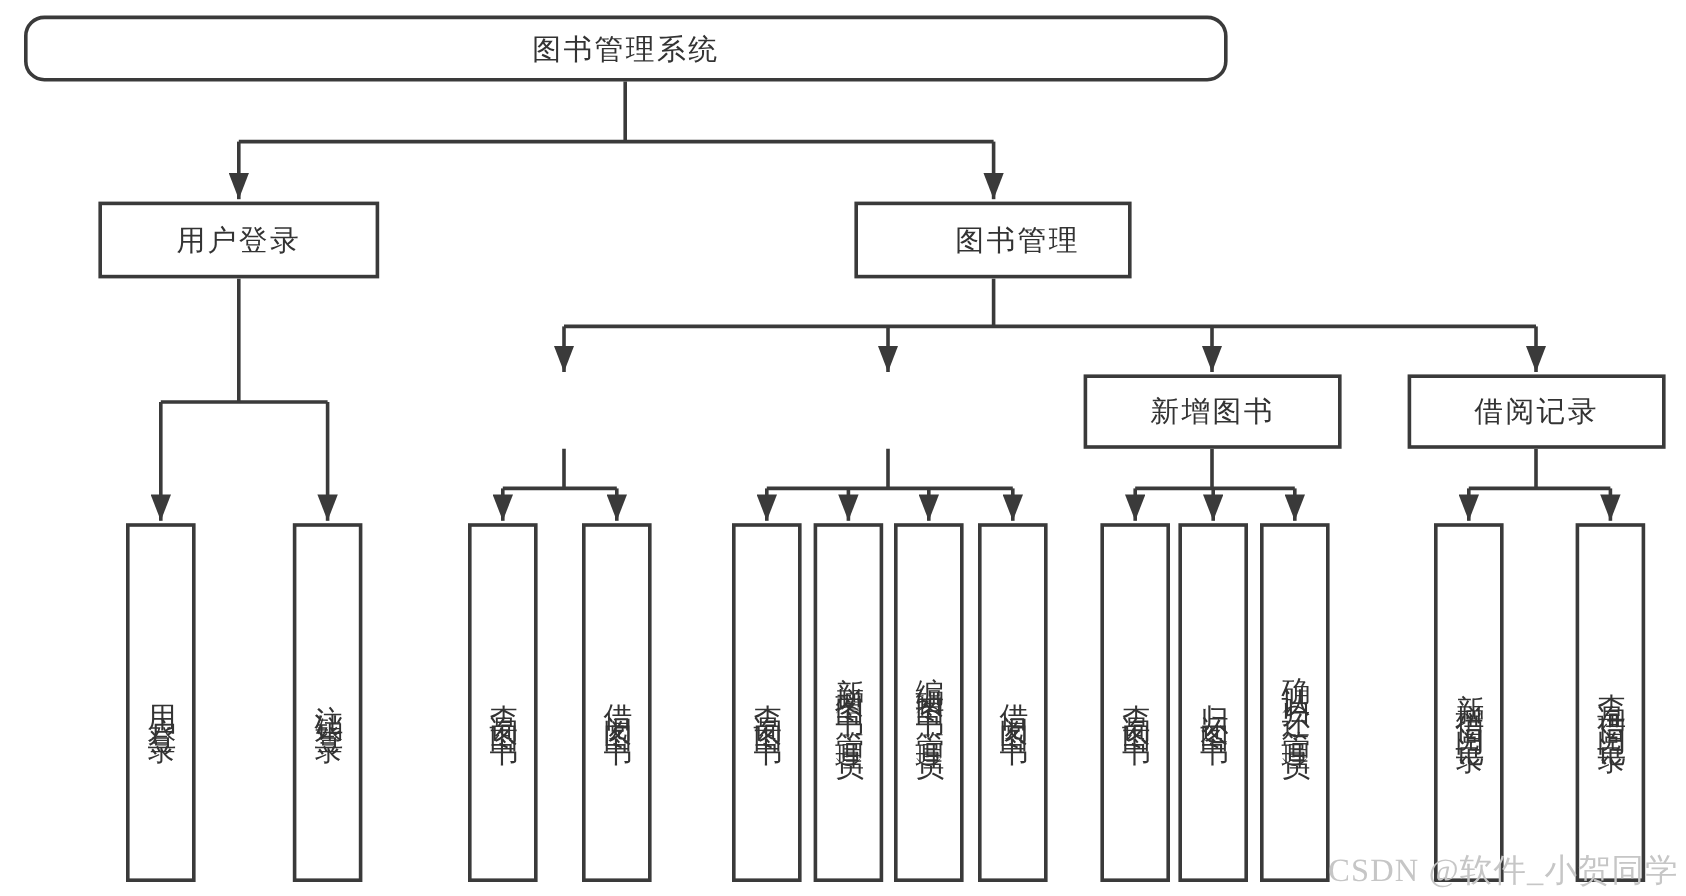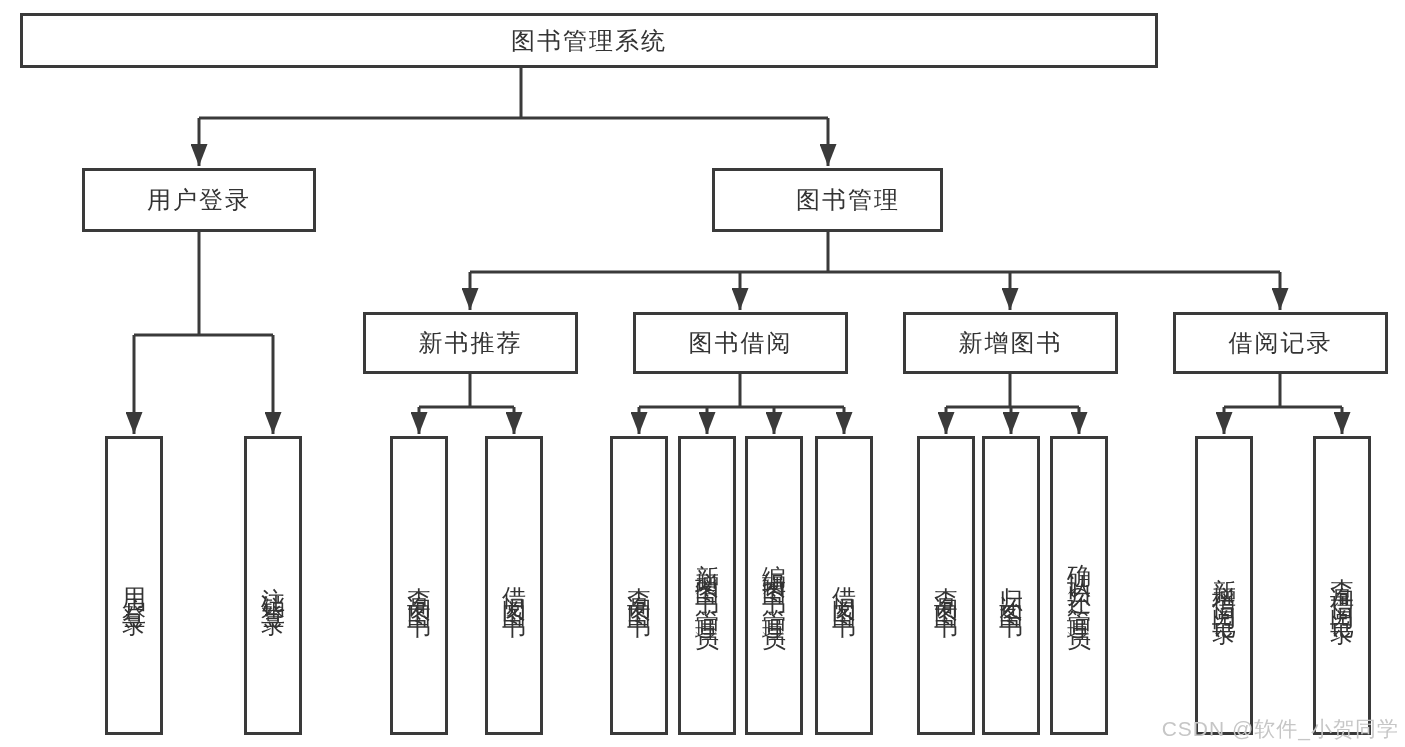--- a/index.html
+++ b/index.html
@@ -43,24 +43,25 @@
     color: #333333;
     writing-mode: vertical-lr;
     letter-spacing: 9px;
     line-height: 1;
     overflow: hidden;
   }
   .watermark {
     position: absolute;
     right: 6px;
     bottom: 4px;
-    font-size: 21px;
+    font-size: 27px;
     letter-spacing: 1px;
     color: #c6c6c6;
     white-space: nowrap;
+    font-family: Liberation Serif, serif;
   }
 </style>
 </head>
 <body>
 
 <div class="canvas">
 
   <svg class="wires" viewBox="0 0 1405 747" xmlns="http://www.w3.org/2000/svg" aria-hidden="true">
     <defs>
       <marker id="arw" markerUnits="userSpaceOnUse" markerWidth="23" markerHeight="17" refX="22" refY="8.5" orient="auto">
@@ -97,27 +98,25 @@
       <line x1="946" y1="407" x2="946" y2="434" marker-end="url(#arw)"></line>
       <line x1="1011" y1="407" x2="1011" y2="434" marker-end="url(#arw)"></line>
       <line x1="1079" y1="407" x2="1079" y2="434" marker-end="url(#arw)"></line>
 
       <path d="M1280,374 V407 M1224,407 H1342"></path>
       <line x1="1224" y1="407" x2="1224" y2="434" marker-end="url(#arw)"></line>
       <line x1="1342" y1="407" x2="1342" y2="434" marker-end="url(#arw)"></line>
     </g>
   </svg>
 
-  <div class="node" style="left:20px; top:13px; width:1138px; height:55px;">图书管理系统</div>
+  <div class="node" style="left:20px; top:13px; width:1003px; height:55px;border-radius:17px;">图书管理系统</div>
 
   <div class="node" style="left:82px; top:168px; width:234px; height:64px;">用户登录</div>
   <div class="node" style="left:712px; top:168px; width:231px; height:64px;padding-left:41px;">图书管理</div>
 
-  <div class="node" style="left:363px; top:312px; width:215px; height:62px;">新书推荐</div>
-  <div class="node" style="left:633px; top:312px; width:215px; height:62px;">图书借阅</div>
   <div class="node" style="left:903px; top:312px; width:215px; height:62px;">新增图书</div>
   <div class="node" style="left:1173px; top:312px; width:215px; height:62px;">借阅记录</div>
 
   <div class="leaf" style="left:105px; top:436px; width:58px; height:299px;">用户登录</div>
   <div class="leaf" style="left:244px; top:436px; width:58px; height:299px;">注销登录</div>
 
   <div class="leaf" style="left:390px; top:436px; width:58px; height:299px;">查询图书</div>
   <div class="leaf" style="left:485px; top:436px; width:58px; height:299px;">借阅图书</div>
 
   <div class="leaf" style="left:610px; top:436px; width:58px; height:299px;">查询图书</div>

